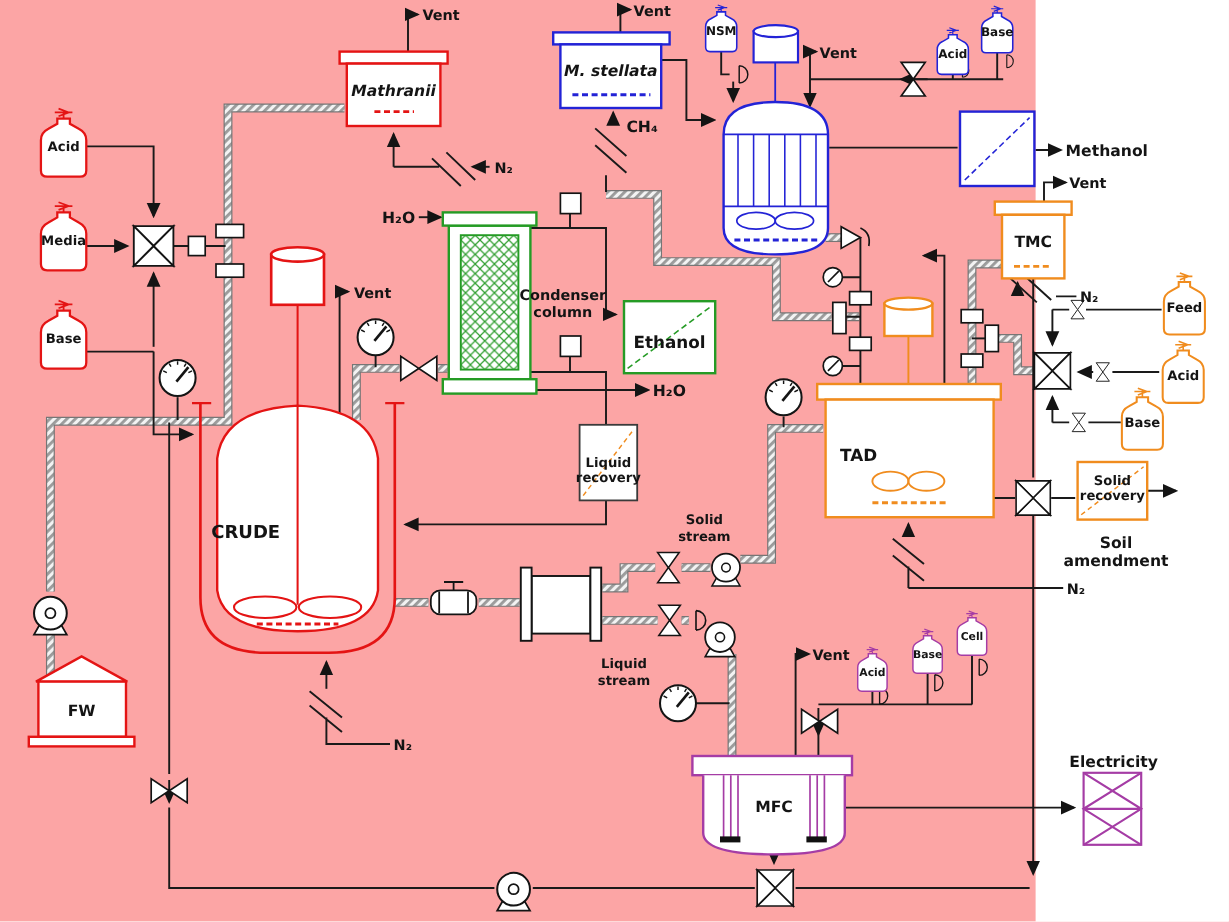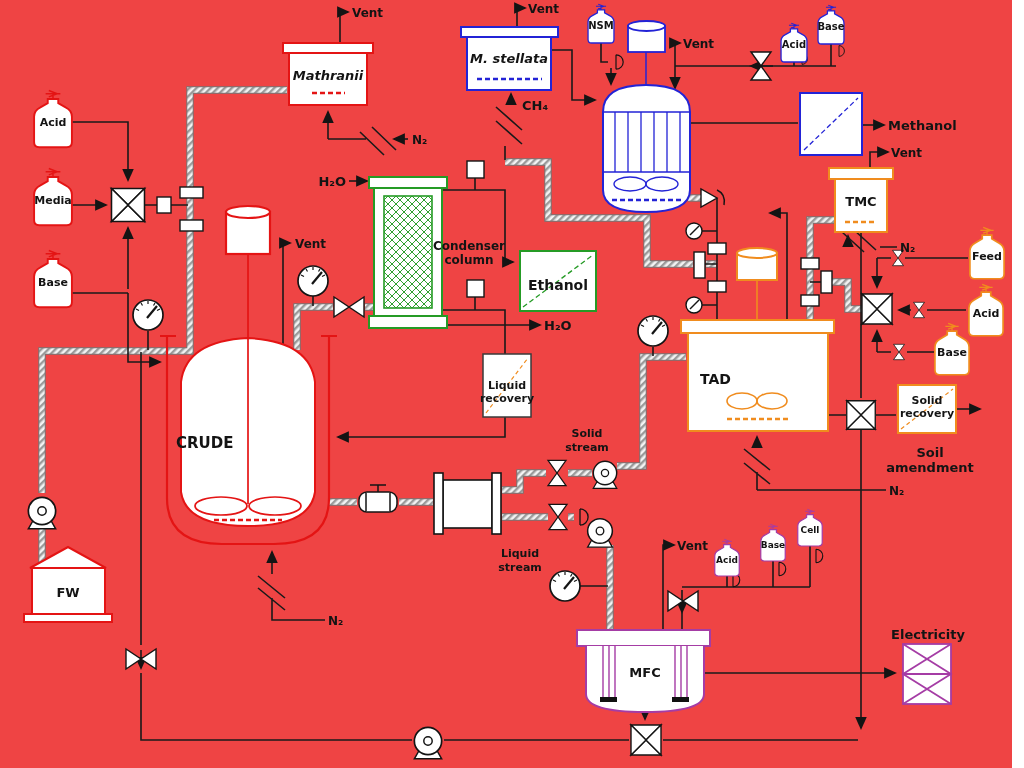--- a/index.html
+++ b/index.html
@@ -1,16 +1,16 @@
 <!DOCTYPE html>
 <html><head>
 <meta charset="utf-8">
 <style>
   html,body{margin:0;padding:0;background:#fff}
-  .stage{width:1012px;height:768px;position:relative;background:#ef4444}
+  .stage{width:863px;height:768px;position:relative;background:#fca5a5}
   text{font-family:"DejaVu Sans","Liberation Sans",sans-serif;font-weight:bold;fill:#141414}
   .t9{font-size:9px}.t10{font-size:10px}.t11{font-size:11px}.t12{font-size:12px}
   .t13{font-size:13px}.t14{font-size:14px}.t15{font-size:15px}
   .it{font-style:italic}
   .ln{fill:none;stroke:#1a1a1a;stroke-width:1.6}
   .ar{marker-end:url(#ah)}
   .po{fill:none;stroke:#767676;stroke-width:7.4}
   .pi{fill:none;stroke:url(#hp);stroke-width:5.4}
   .spg{fill:none;stroke-dasharray:5 3;stroke-width:2.4}
 </style>

